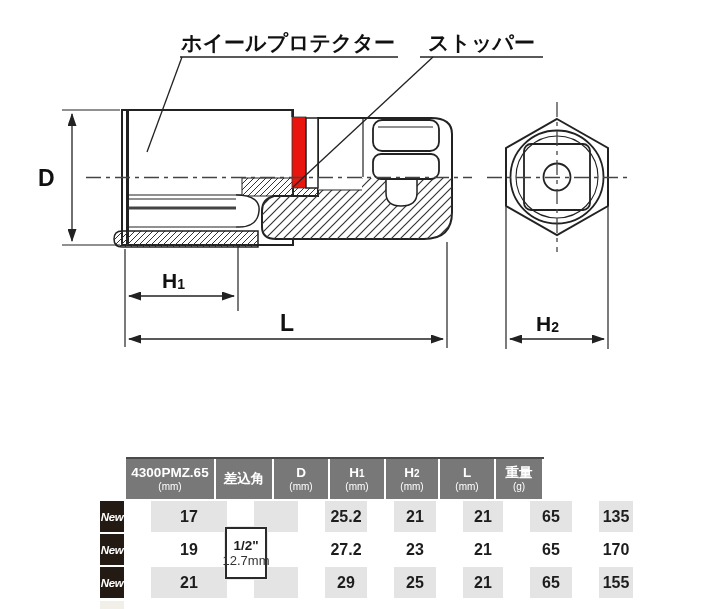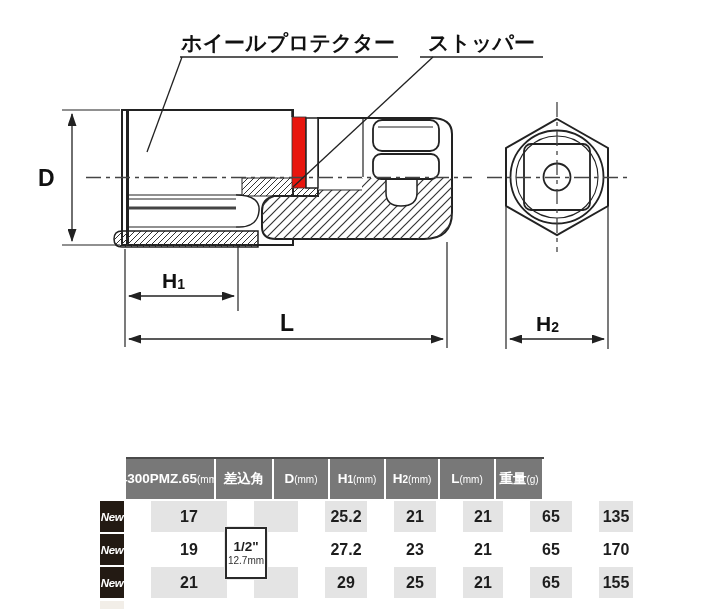--- a/index.html
+++ b/index.html
@@ -3,38 +3,38 @@
 <meta charset="utf-8">
 <style>
   html,body{margin:0;padding:0;background:#fff;}
   #page{position:relative;width:720px;height:609px;background:#ffffff;overflow:hidden;
         font-family:"Liberation Sans","DejaVu Sans",sans-serif;}
   #drawing{position:absolute;left:0;top:0;}
   
   #spec-table{position:absolute;left:100px;top:457px;width:444px;}
   .thead{margin-left:26px;display:grid;grid-template-columns:88px 56px 54px 54px 52px 54px 46px;
          gap:2px;height:40px;border-top:2px solid #4a4a4a;}
-  .th{background:#787878;color:#fff;display:flex;flex-direction:row;align-items:center;
+  .th{background:#787878;color:#fff;display:flex;flex-direction:column;align-items:center;
       justify-content:center;line-height:1.1;text-align:center;}
   .th .t{font-size:13.5px;font-weight:bold;}
   .th .t .sub{font-size:10px;}
   .th .u{font-size:10px;}
   .trow{display:grid;grid-template-columns:24px 88px 56px 54px 54px 52px 54px 46px;
         gap:15px;height:31px;margin-top:2px;}
   .newbadge{background:#231a13;color:#fff;font-weight:bold;font-style:italic;font-size:11.5px;
             display:flex;align-items:center;justify-content:center;letter-spacing:-0.3px;}
   .td{display:flex;align-items:center;justify-content:center;font-weight:bold;font-size:16px;
       color:#1d1d1d;margin-left:12px;}
   .row-gray .td{background:#e4e4e4;}
   .row-white .td{background:#ffffff;}
   #drive-badge{position:absolute;left:125px;top:70px;width:38px;height:48px;background:#fff;
                border:2px solid #2a2a2a;box-shadow:0 0 0 1px #e9e9e9;display:flex;flex-direction:column;
                align-items:center;justify-content:center;line-height:1;}
   #drive-badge .big{font-size:13.5px;font-weight:bold;color:#1d1d1d;}
-  #drive-badge .small{font-size:10px;color:#333;margin-top:2px;}
+  #drive-badge .small{font-size:13px;color:#333;margin-top:2px;}
   #row-remnant{position:absolute;left:0;top:144px;width:24px;height:8px;background:#f2eee8;}
 </style>
 </head>
 <body>
 
 <div id="page">
 
   <svg id="drawing" width="720" height="440" viewBox="0 0 720 440">
     <defs>
       <marker id="arr" markerWidth="13" markerHeight="9" refX="12" refY="4.5" orient="auto-start-reverse" markerUnits="userSpaceOnUse">

